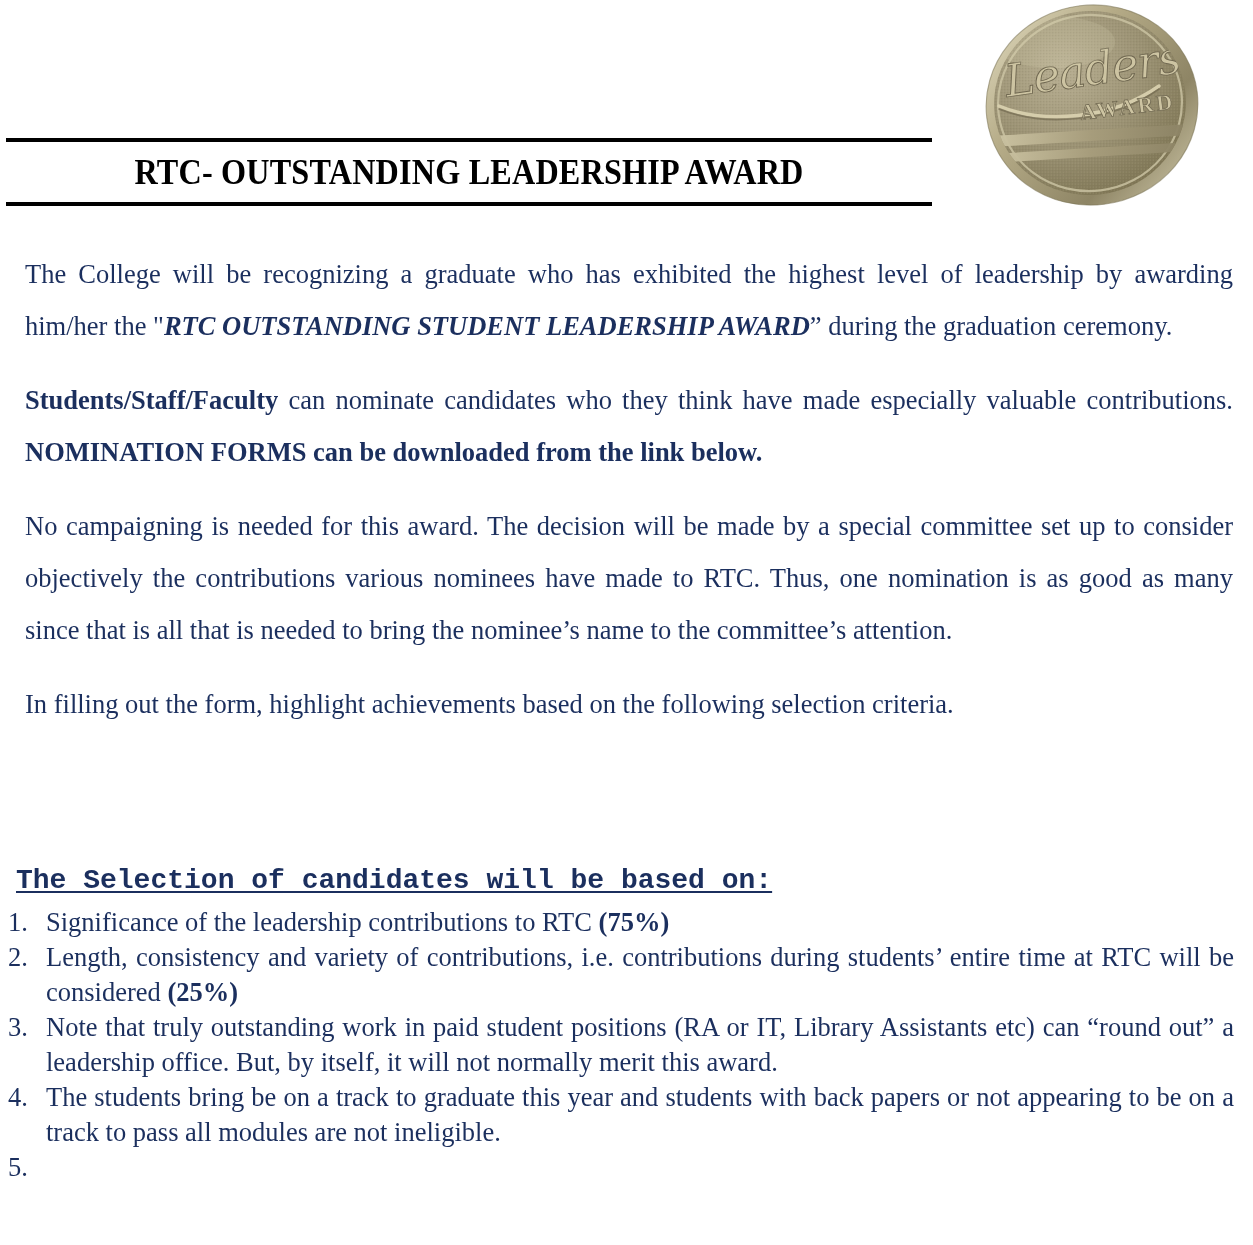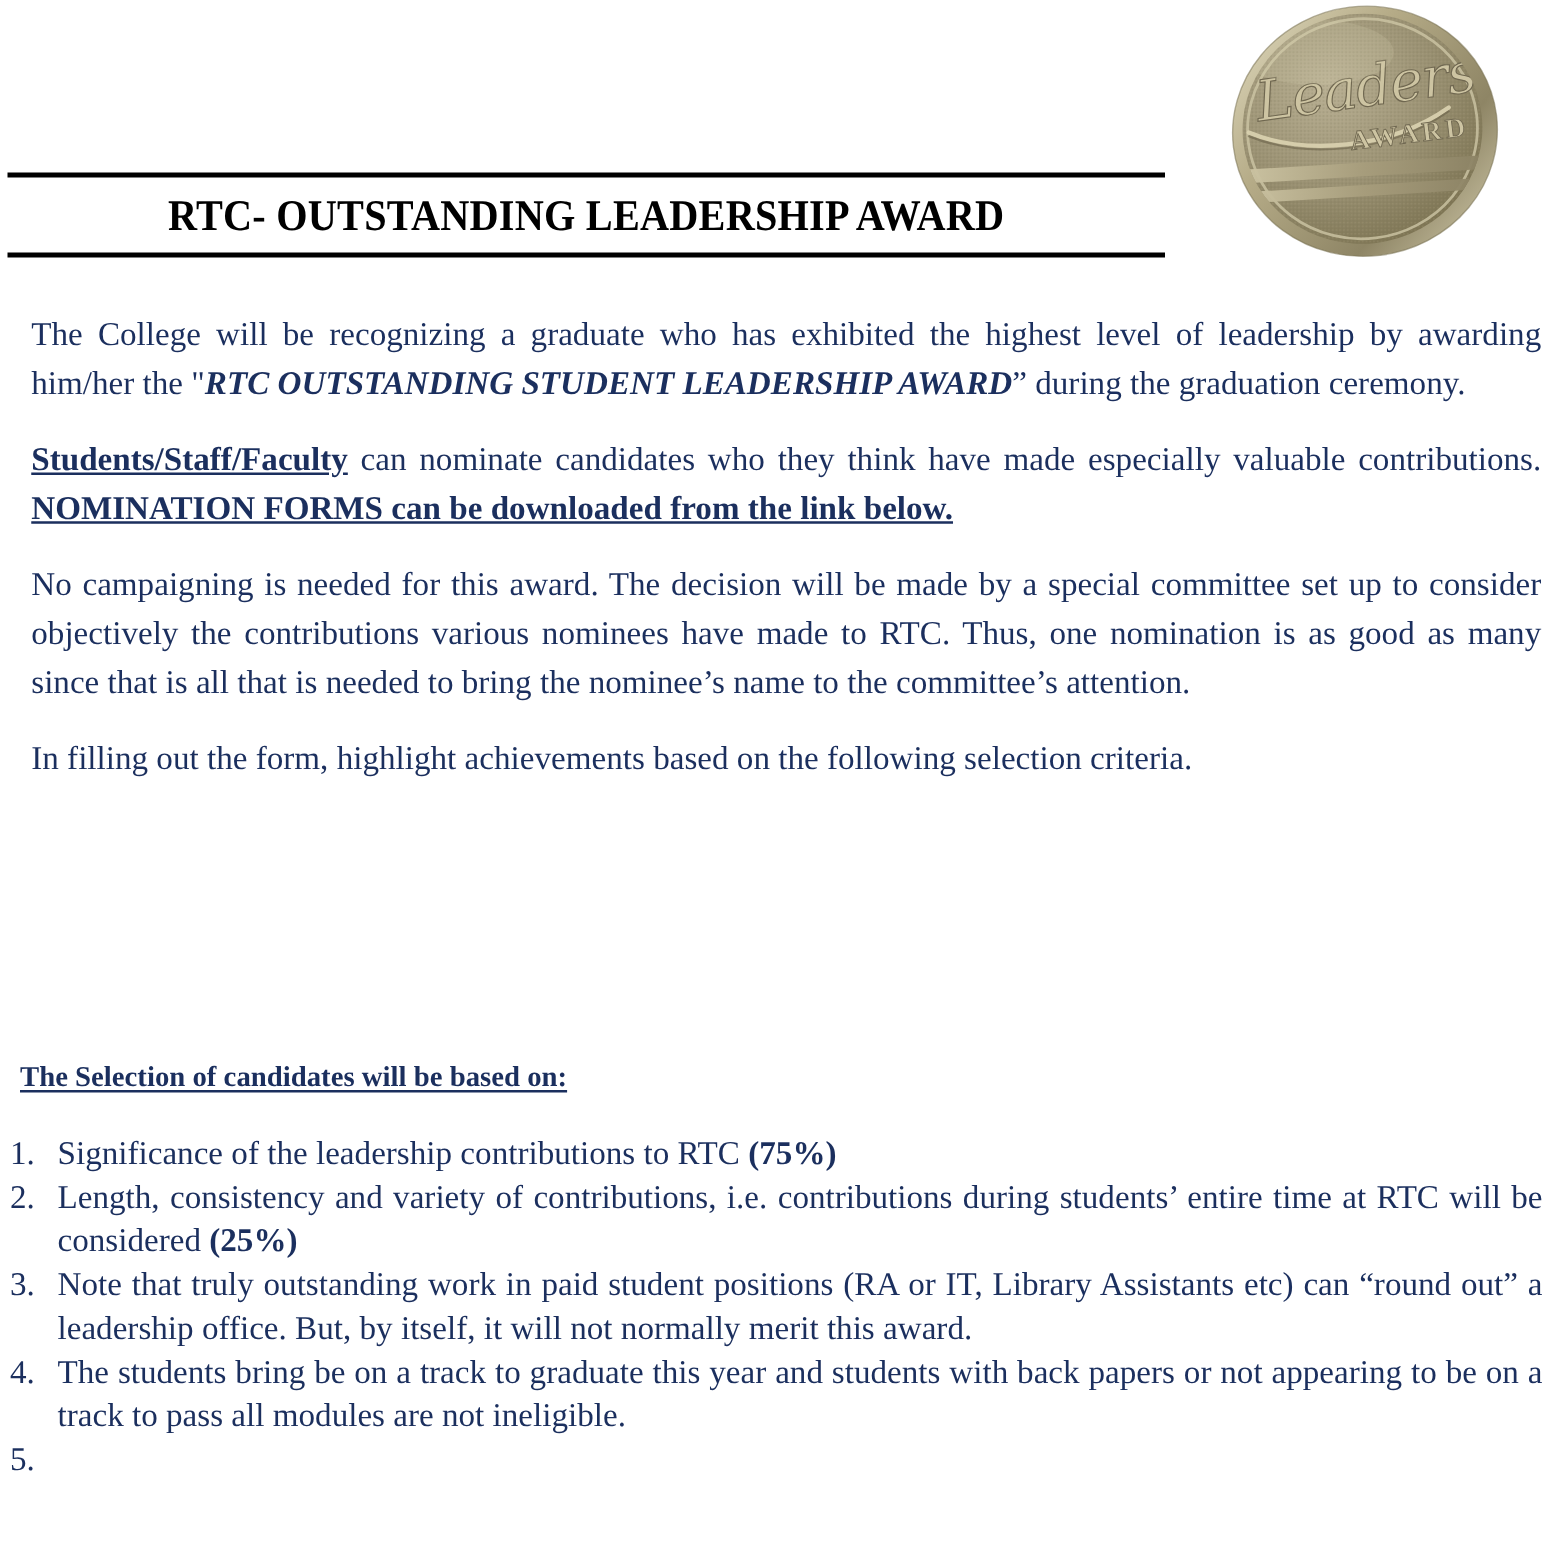--- a/index.html
+++ b/index.html
@@ -57,41 +57,42 @@
   
   #body-area {
     position: absolute;
     left: 25px;
     top: 248px;
     width: 1208px;
   }
   p.para {
     margin: 0 0 22px 0;
     font-size: 26.5px;
-    line-height: 39px;
+    line-height: 52px;
     text-align: justify;
     text-justify: inter-word;
     color: #1b2f5e;
   }
   p.para.last-left { text-align: left; }
   .b { font-weight: bold; }
-  .u { text-decoration: underline; text-underline-offset: 2px; }
+  .u { text-underline-offset: 2px; }
   .bi { font-weight: bold; font-style: italic; }
 
   
   #selection-heading {
     position: absolute;
     left: 16px;
-    top: 845px;
-    font-size: 23px;
+    top: 864px;
+    font-size: 28px;
     line-height: 34px;
     font-weight: bold;
     text-decoration: underline;
     text-underline-offset: 3px;
     color: #1b2f5e;
+    font-family: Liberation Mono, monospace;
   }
 
   
   #criteria-list {
     position: absolute;
     left: 8px;
     top: 905px;
     width: 1226px;
     margin: 0;
     padding: 0;

